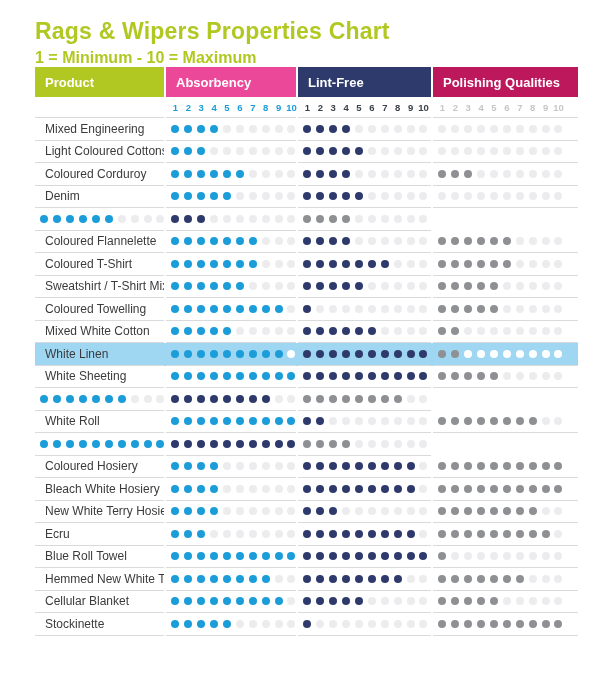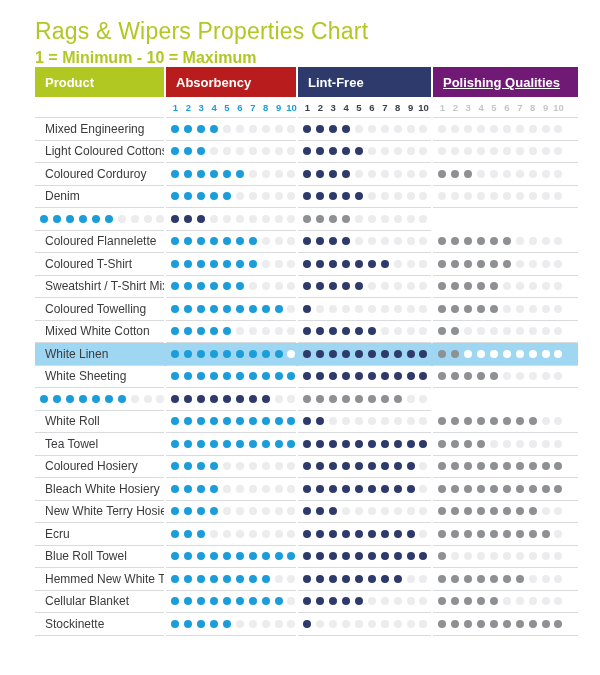--- a/index.html
+++ b/index.html
@@ -6,21 +6,21 @@
   html,body { background:#fff; }
   body {
     width:600px; height:675px;
     font-family:"Liberation Sans", sans-serif;
     color:var(--product_text,#3b3b3d);
     overflow:hidden;
   }
   .page { padding:18px 0 0 35px; }
   h1[data-name="page-title"] {
     color:var(--green,#b2c822);
-    font-size:23px; font-weight:400; letter-spacing:0.2px;
+    font-size:23px; font-weight:700; letter-spacing:0.2px;
   }
   h2[data-name="page-subtitle"] {
     color:var(--green,#b2c822);
     font-size:16px; font-weight:700; margin-top:4px;
   }
   .table { width:543px; }
   .grid-row {
     display:grid;
     grid-template-columns:129px 130px 133px 145px;
     column-gap:2px;
@@ -57,23 +57,23 @@
 <body>
 
 <div class="page" data-name="page">
   <h1 data-name="page-title">Rags &amp; Wipers Properties Chart</h1>
   <h2 data-name="page-subtitle">1 = Minimum - 10 = Maximum</h2>
 
   <div class="table" data-name="properties-table">
     <div class="grid-row" data-name="table-header-row">
       <div class="hcell" data-name="column-header-product" style="background: rgb(178, 200, 34);">Product</div>
 
-    <div class="hcell" data-name="column-header-absorbency" style="background: #b91c1c;">Absorbency</div>
+    <div class="hcell" data-name="column-header-absorbency" style="background: #ec4899;">Absorbency</div>
         <div class="hcell" data-name="column-header-lint-free" style="background: rgb(46, 58, 108);">Lint-Free</div>
-        <div class="hcell" data-name="column-header-polishing-qualities" style="background: #701a75; text-decoration: underline;">Polishing Qualities</div>
+        <div class="hcell" data-name="column-header-polishing-qualities" style="background: #be185d;">Polishing Qualities</div>
       </div>
     <div class="grid-row" data-name="scale-row">
       <div class="scale-cell product-blank" data-name="scale-blank-cell"></div>
 
     <div class="scale-cell" data-name="scale-cell">
           <div class="tick" data-name="scale-tick" style="color: rgb(27, 157, 217);">1</div>
           <div class="tick" data-name="scale-tick" style="color: rgb(27, 157, 217);">2</div>
           <div class="tick" data-name="scale-tick" style="color: rgb(27, 157, 217);">3</div>
           <div class="tick" data-name="scale-tick" style="color: rgb(27, 157, 217);">4</div>
           <div class="tick" data-name="scale-tick" style="color: rgb(27, 157, 217);">5</div>
@@ -1488,21 +1488,20 @@
             </div>
             <div class="dot-slot" data-name="dot-slot">
               <div class="dot" data-name="rating-dot-empty" style="background: rgb(236, 236, 238);"></div>
             </div>
             <div class="dot-slot" data-name="dot-slot">
               <div class="dot" data-name="rating-dot-empty" style="background: rgb(236, 236, 238);"></div>
             </div>
           </div>
         </div>
         <div class="grid-row data-row" data-name="table-row">
-          <div class="cell product-cell" data-name="product-cell">Tea Towel</div>
           <div class="cell rating-cell" data-name="rating-cell">
             <div class="dot-slot" data-name="dot-slot">
               <div class="dot" data-name="rating-dot-filled" style="background: rgb(27, 157, 217);"></div>
             </div>
             <div class="dot-slot" data-name="dot-slot">
               <div class="dot" data-name="rating-dot-filled" style="background: rgb(27, 157, 217);"></div>
             </div>
             <div class="dot-slot" data-name="dot-slot">
               <div class="dot" data-name="rating-dot-filled" style="background: rgb(27, 157, 217);"></div>
             </div>

